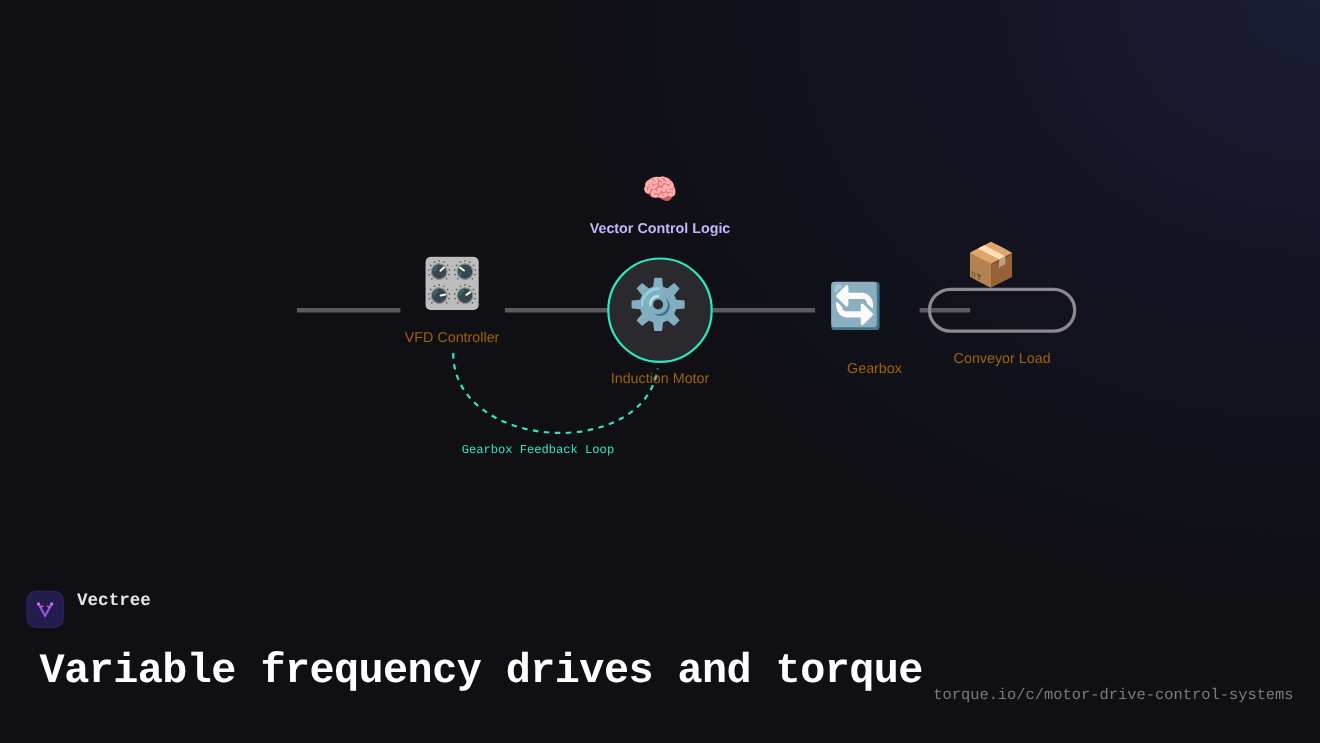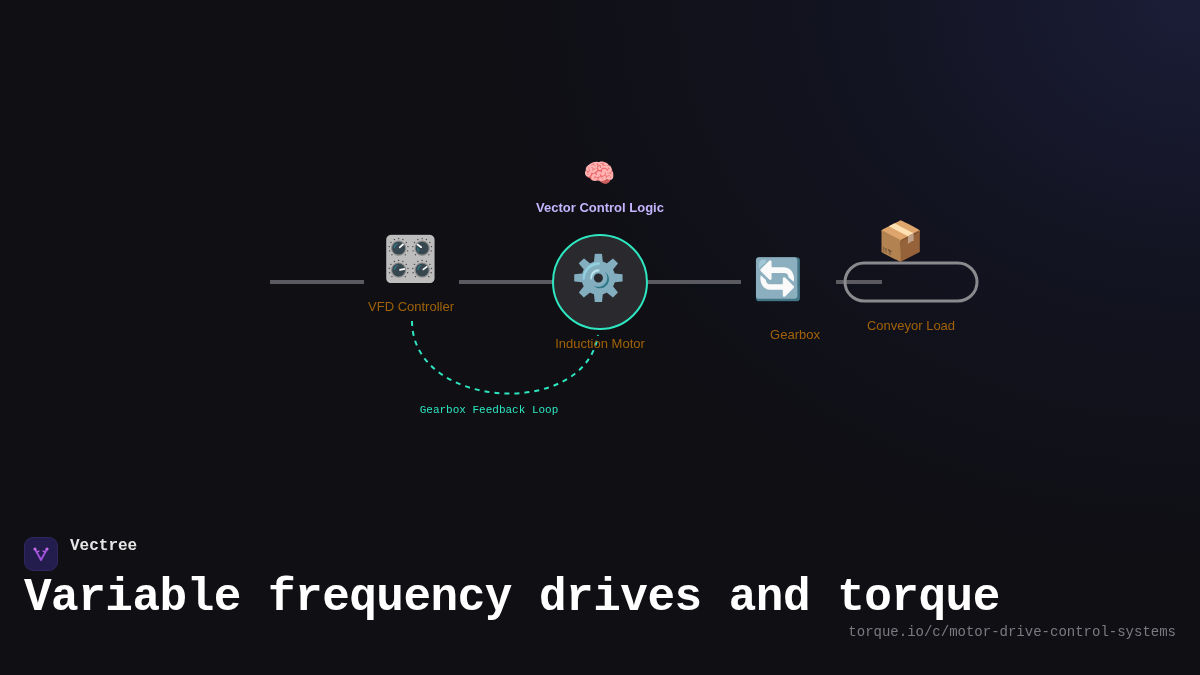--- a/index.html
+++ b/index.html
@@ -35,23 +35,23 @@
   }
   .brand-logo {
     width: 34px; height: 34px; border-radius: 9px; background: #231d4d;
     border: 1px solid #2e2760; box-sizing: border-box;
     display: flex; align-items: center; justify-content: center;
   }
   .brand-name {
     color: #e6e6e6; font-family: "Liberation Mono", monospace; font-weight: bold; font-size: 16px;
   }
   .title {
-    position: absolute; left: 24px; top: 582px; margin: 0;
+    position: absolute; left: 24px; top: 582px; margin: 12px;
     color: #ffffff; font-family: "Liberation Mono", monospace; font-weight: bold;
-    font-size: 46px; line-height: 33px; letter-spacing: -0.5px;
+    font-size: 38px; line-height: 33px; letter-spacing: -0.5px;
   }
   .url {
     position: absolute; right: 24px; top: 624px;
     color: #7a7a80; font-family: "Liberation Mono", monospace; font-size: 14px;
   }
 </style>
 </head>
 <body>
 
 <div class="bg-glow"></div>

